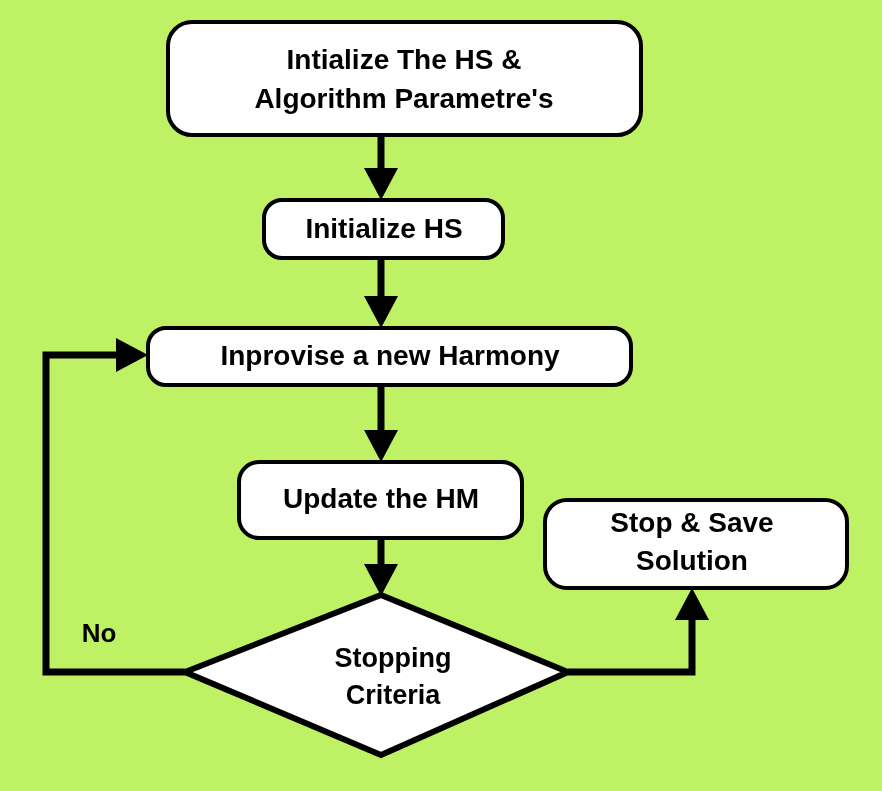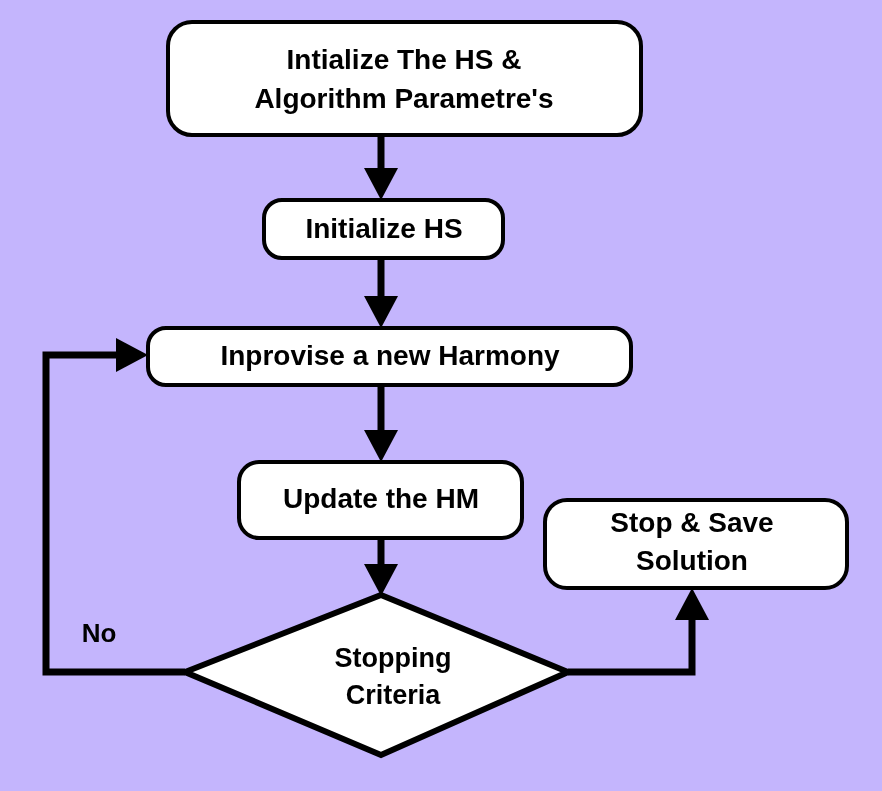--- a/index.html
+++ b/index.html
@@ -7,21 +7,21 @@
     padding: 0;
     background: #ffffff;
   }
   body {
     font-family: "Liberation Sans", sans-serif;
   }
   #flowchart-root {
     position: relative;
     width: 882px;
     height: 791px;
-    background: #c4b5fd;
+    background: #bef264;
     overflow: hidden;
   }
   svg.chart-surface {
     display: block;
     width: 882px;
     height: 791px;
   }
   .node-shape {
     fill: #ffffff;
     stroke: #000000;

